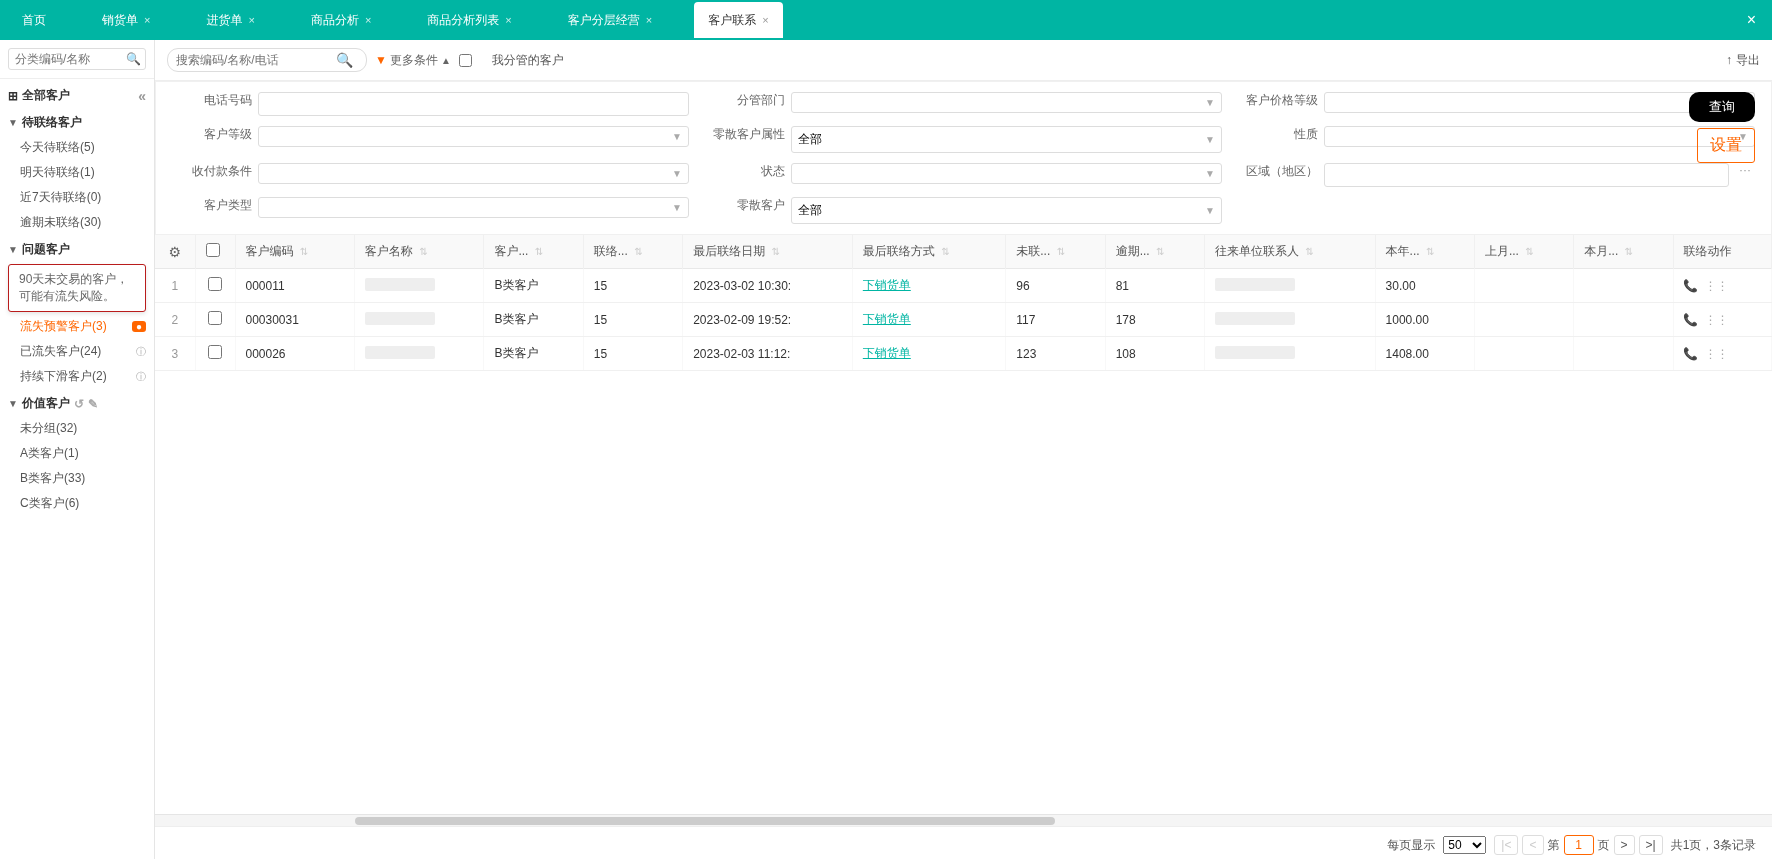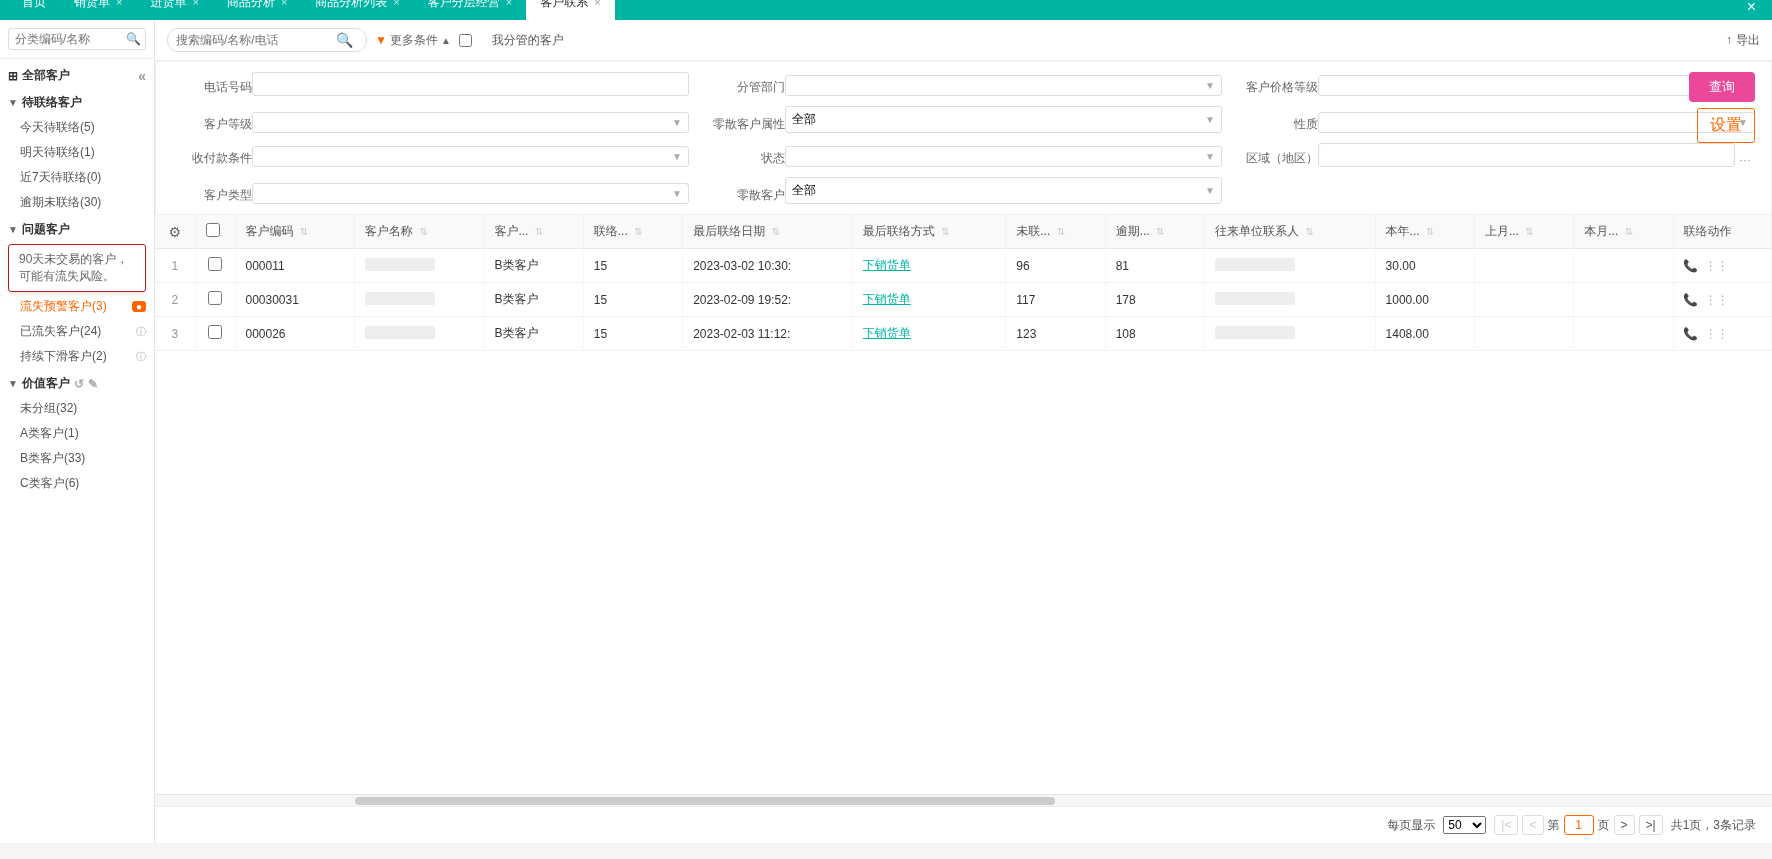--- a/index.html
+++ b/index.html
@@ -2,23 +2,24 @@
 <html><head>
   <meta charset="utf-8">
   <style>
     * { box-sizing: border-box; margin: 0; padding: 0; font-family: 'Microsoft YaHei', SimSun, sans-serif; font-size: 12px; }
     body { background: #f5f5f5; overflow: hidden; width: 1772px; height: 859px; }
 
     
     .tab-bar {
       background: #00b5a3;
       display: flex;
-      align-items: flex-end;
-      height: 20px;
+      align-items: center;
+      height: 40px;
       padding: 0 8px;
+      gap: 28px;
     }
     .tab-item {
       display: flex;
       align-items: center;
       padding: 0 14px;
       height: 36px;
       color: #fff;
       cursor: pointer;
       font-size: 13px;
       position: relative;
@@ -201,22 +202,22 @@
       background: #fff;
       border: 1px solid #f0f0f0;
       padding: 10px 16px;
       display: grid;
       grid-template-columns: repeat(3, 1fr);
       gap: 10px 16px;
       position: relative;
     }
     .filter-row {
       display: flex;
-      align-items: flex-end;
-      gap: 0;
+      align-items: flex-start;
+      gap: 6px;
     }
     .filter-label {
       color: #666;
       width: 80px;
       text-align: right;
       flex-shrink: 0;
       font-size: 12px;
     }
     .filter-input {
       flex: 1;
@@ -243,24 +244,24 @@
     .filter-select-arrow { color: #aaa; font-size: 10px; }
     .filter-more-btn {
       color: #999;
       cursor: pointer;
       padding: 0 4px;
     }
     .query-btn {
       position: absolute;
       right: 16px;
       top: 10px;
-      background: #ec4899;
+      background: #000000;
       color: #fff;
       border: none;
-      border-radius: 4px;
+      border-radius: 10px;
       padding: 6px 20px;
       cursor: pointer;
       font-size: 13px;
     }
     .settings-btn {
       position: absolute;
       right: 16px;
       top: 46px;
       background: none;
       color: #ff6600;

